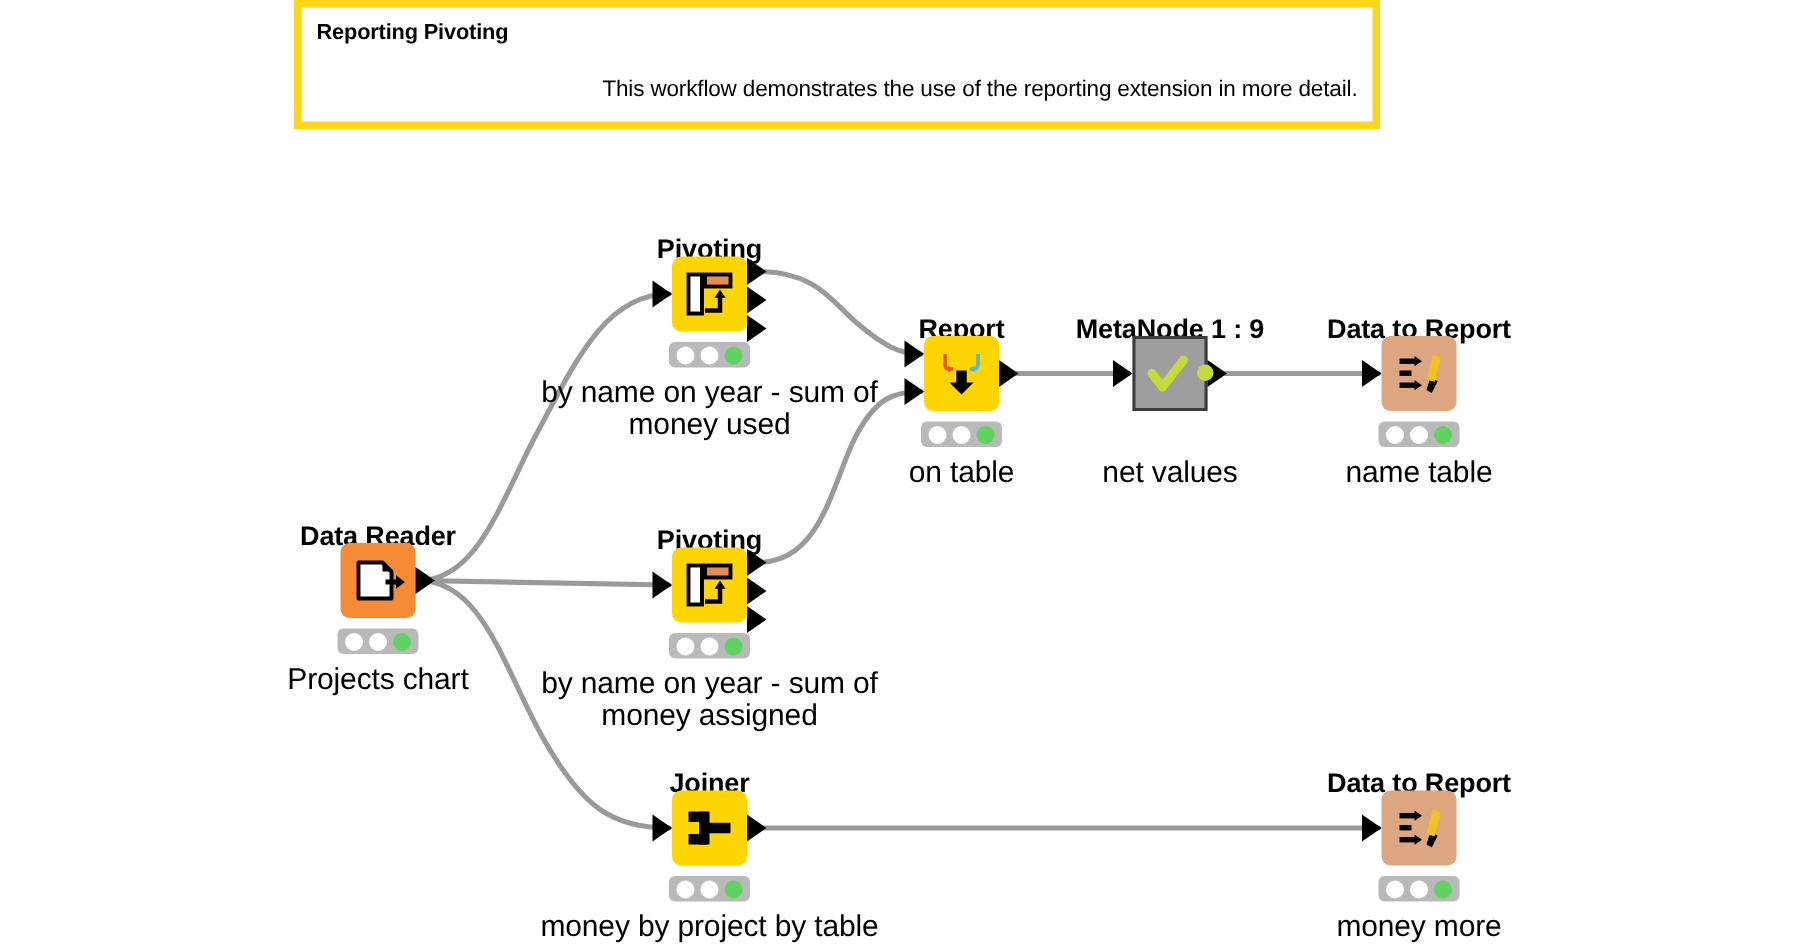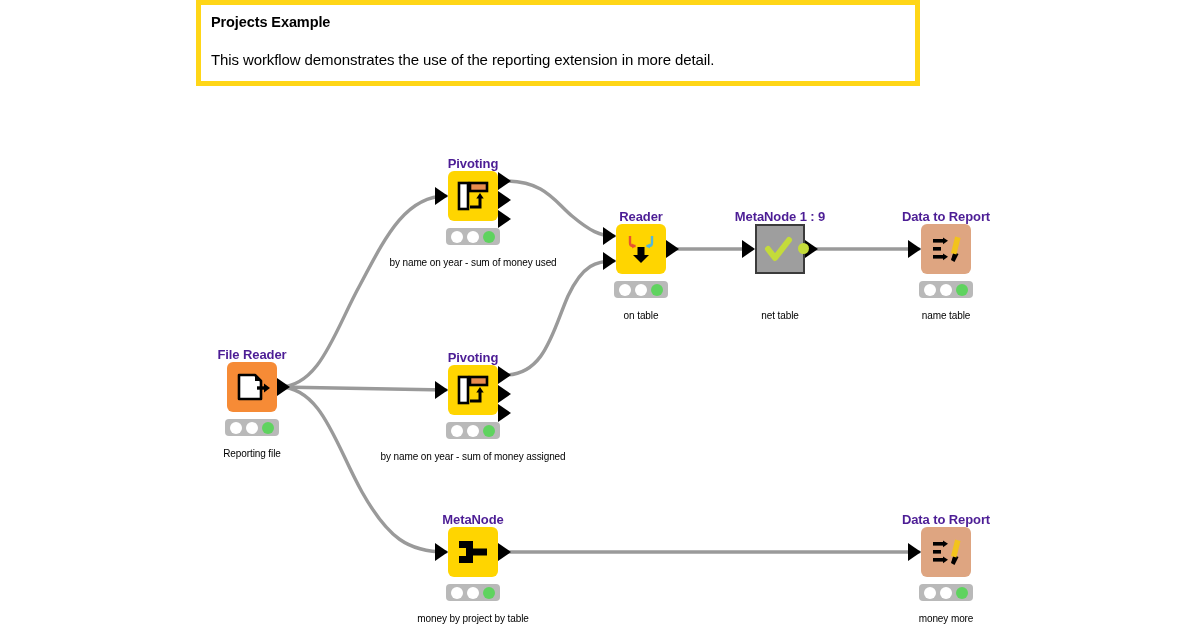--- a/index.html
+++ b/index.html
@@ -39,20 +39,21 @@
     color: #000;
     line-height: 18px;
     letter-spacing: -0.1px;
   }
   .annotation-body {
     margin-top: 19px;
     font-size: 15px;
     color: #000;
     line-height: 19px;
     letter-spacing: -0.1px;
+    text-align: right;
   }
 
   
   #edges {
     position: absolute;
     left: 0; top: 0;
     width: 1200px;
     height: 630px;
     pointer-events: none;
   }
@@ -61,23 +62,23 @@
   .node {
     position: absolute;
     width: 0;
     height: 0;
   }
   .node-title {
     position: absolute;
     left: 50%;
     transform: translateX(-50%);
     top: -40px;
-    font-size: 13px;
+    font-size: 18px;
     font-weight: bold;
-    color: #4c1d95;
+    color: #000000;
     white-space: nowrap;
     letter-spacing: -0.1px;
   }
   .node-box {
     position: absolute;
     left: -25px;
     top: -25px;
     width: 50px;
     height: 50px;
     border-radius: 6px;
@@ -112,21 +113,21 @@
     border-radius: 50%;
     background: #ffffff;
   }
   .led.green { background: #5FD35F; }
 
   .node-label {
     position: absolute;
     left: 50%;
     transform: translateX(-50%);
     top: 56px;
-    font-size: 10px;
+    font-size: 20px;
     color: #000;
     white-space: nowrap;
     text-align: center;
     line-height: 21px;
     letter-spacing: -0.1px;
   }
   .node-label.two-line { white-space: normal; width: 260px; }
 
   
   .port {
@@ -158,21 +159,21 @@
     width: 50px;
     height: 50px;
   }
 </style>
 </head>
 <body>
 
 <div id="canvas">
 
   <div class="annotation">
-    <div class="annotation-title">Projects Example</div>
+    <div class="annotation-title">Reporting Pivoting</div>
     <div class="annotation-body">This workflow demonstrates the use of the reporting extension in more detail.</div>
   </div>
 
   <svg id="edges" viewBox="0 0 1200 630" xmlns="http://www.w3.org/2000/svg">
     <g fill="none" stroke="#9A9A9A" stroke-width="3.4" stroke-linecap="round">
 
       <path d="M 279,387 C 320,387 335,330 360,285 C 385,238 405,196 446,196"></path>
 
       <path d="M 279,387 L 446,390"></path>
 
@@ -184,35 +185,35 @@
 
       <path d="M 669,249 L 752,249"></path>
 
       <path d="M 812,249 L 919,249"></path>
 
       <path d="M 505,552 L 919,552"></path>
     </g>
   </svg>
 
   <div class="node" style="left:252px; top:387px;">
-    <div class="node-title">File Reader</div>
+    <div class="node-title">Data Reader</div>
     <div class="node-box filereader"></div>
     <svg class="glyph" viewBox="0 0 50 50">
       <path d="M12 13 h16 l6 6 v18 h-22 z" fill="#ffffff" stroke="#000" stroke-width="2.6" stroke-linejoin="round"></path>
       <path d="M28 13 v6 h6 z" fill="#000"></path>
       <path d="M30 26 h9" stroke="#000" stroke-width="3.4"></path>
       <path d="M37 21.5 l6 4.5 l-6 4.5 z" fill="#000"></path>
     </svg>
     <div class="port" style="left:25px; top:-9px;"></div>
     <div class="status">
       <span class="led"></span>
       <span class="led"></span>
       <span class="led green"></span>
     </div>
-    <div class="node-label">Reporting file</div>
+    <div class="node-label">Projects chart</div>
   </div>
 
   <div class="node" style="left:473px; top:196px;">
     <div class="node-title">Pivoting</div>
     <div class="node-box yellow"></div>
     <svg class="glyph" viewBox="0 0 50 50">
       <rect x="11" y="12" width="9" height="26" fill="#ffffff" stroke="#000" stroke-width="2.6"></rect>
       <rect x="22" y="12" width="17" height="8" fill="#E88B4E" stroke="#000" stroke-width="2.6"></rect>
       <path d="M22 36 h10 v-9" stroke="#000" stroke-width="3" fill="none"></path>
       <path d="M28.3 27.5 l3.7 -5.5 l3.7 5.5 z" fill="#000"></path>
@@ -246,40 +247,40 @@
     <div class="status">
       <span class="led"></span>
       <span class="led"></span>
       <span class="led green"></span>
     </div>
     <div class="node-label two-line">by name on year -
 sum of money assigned</div>
   </div>
 
   <div class="node" style="left:473px; top:552px;">
-    <div class="node-title">MetaNode</div>
+    <div class="node-title">Joiner</div>
     <div class="node-box yellow"></div>
     <svg class="glyph" viewBox="0 0 50 50">
       <rect x="11" y="14" width="12" height="7" fill="#000"></rect>
       <rect x="11" y="29" width="12" height="7" fill="#000"></rect>
       <rect x="18" y="14" width="7" height="22" fill="#000"></rect>
       <rect x="23" y="21.5" width="16" height="7" fill="#000"></rect>
     </svg>
     <div class="port" style="left:-38px; top:-9px;"></div>
     <div class="port" style="left:25px; top:-9px;"></div>
     <div class="status">
       <span class="led"></span>
       <span class="led"></span>
       <span class="led green"></span>
     </div>
     <div class="node-label">money by project by table</div>
   </div>
 
   <div class="node" style="left:641px; top:249px;">
-    <div class="node-title">Reader</div>
+    <div class="node-title">Report</div>
     <div class="node-box yellow"></div>
     <svg class="glyph" viewBox="0 0 50 50">
       <path d="M14 12 v7 q0 3 3.2 3 h2.3" stroke="#E8542F" stroke-width="2.4" fill="none"></path>
       <path d="M16.2 19.6 l3.6 2.4 l-3.6 2.4 z" fill="#E8542F"></path>
       <path d="M36 12 v7 q0 3 -3.2 3 h-2.3" stroke="#54B6DC" stroke-width="2.4" fill="none"></path>
       <path d="M33.8 19.6 l-3.6 2.4 l3.6 2.4 z" fill="#54B6DC"></path>
       <rect x="21.5" y="23" width="7" height="9" fill="#000"></rect>
       <path d="M17 31 h16 l-8 8 z" fill="#000"></path>
     </svg>
     <div class="port" style="left:-38px; top:-22px;"></div>
@@ -295,21 +296,21 @@
 
   <div class="node" style="left:780px; top:249px;">
     <div class="node-title">MetaNode 1 : 9</div>
     <div class="node-box meta"></div>
     <svg class="glyph" viewBox="0 0 50 50">
       <path d="M13 25 l7 9 l14 -18" stroke="#C4DB3A" stroke-width="6" fill="none" stroke-linecap="round" stroke-linejoin="round"></path>
     </svg>
     <div class="port" style="left:-38px; top:-9px;"></div>
     <div class="port meta-out-dot" style="left:25px; top:-9px;"></div>
     <div class="meta-dot"></div>
-    <div class="node-label">net table</div>
+    <div class="node-label">net values</div>
   </div>
 
   <div class="node" style="left:946px; top:249px;">
     <div class="node-title">Data to Report</div>
     <div class="node-box report"></div>
     <svg class="glyph" viewBox="0 0 50 50">
       <rect x="12" y="15" width="11" height="3.6" fill="#000"></rect>
       <rect x="12" y="23" width="8" height="3.6" fill="#000"></rect>
       <rect x="12" y="31" width="11" height="3.6" fill="#000"></rect>
       <path d="M22 13.4 l5 3.4 l-5 3.4 z" fill="#000"></path>

